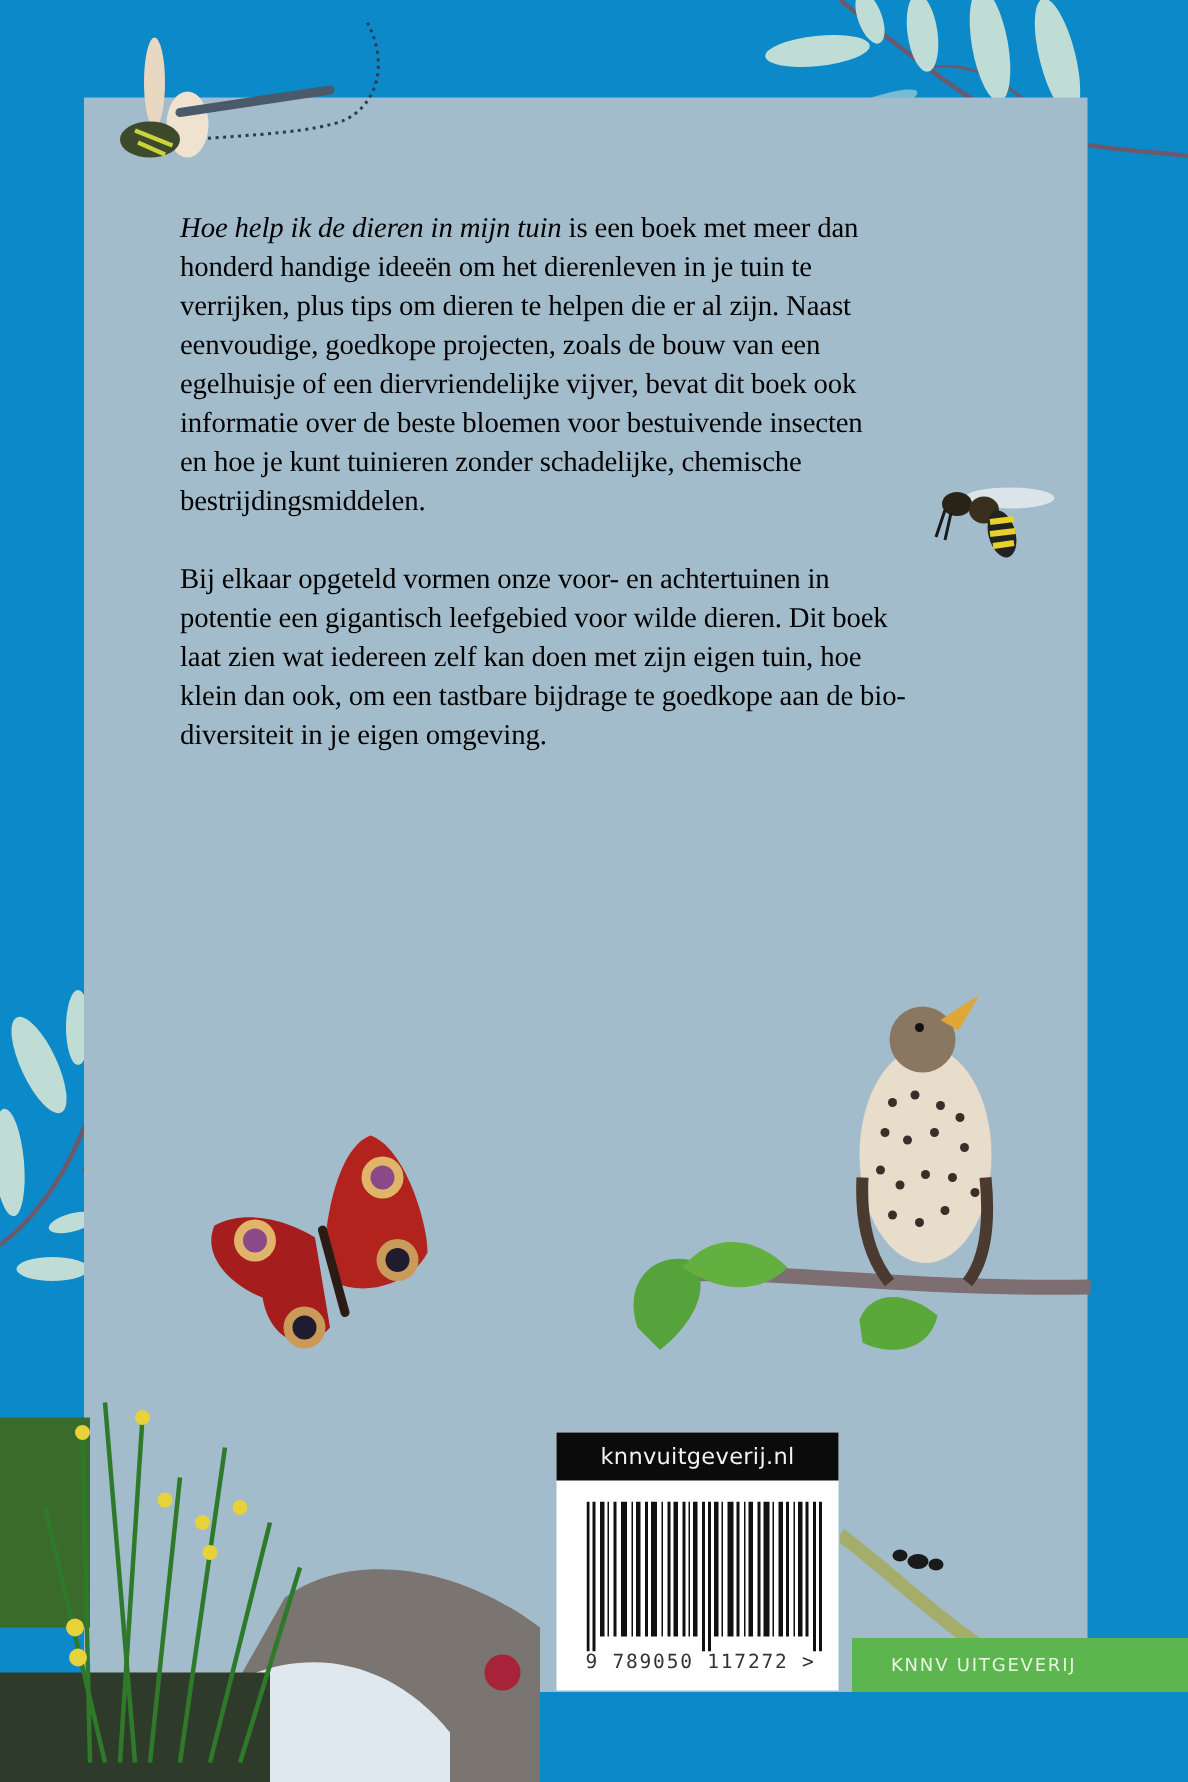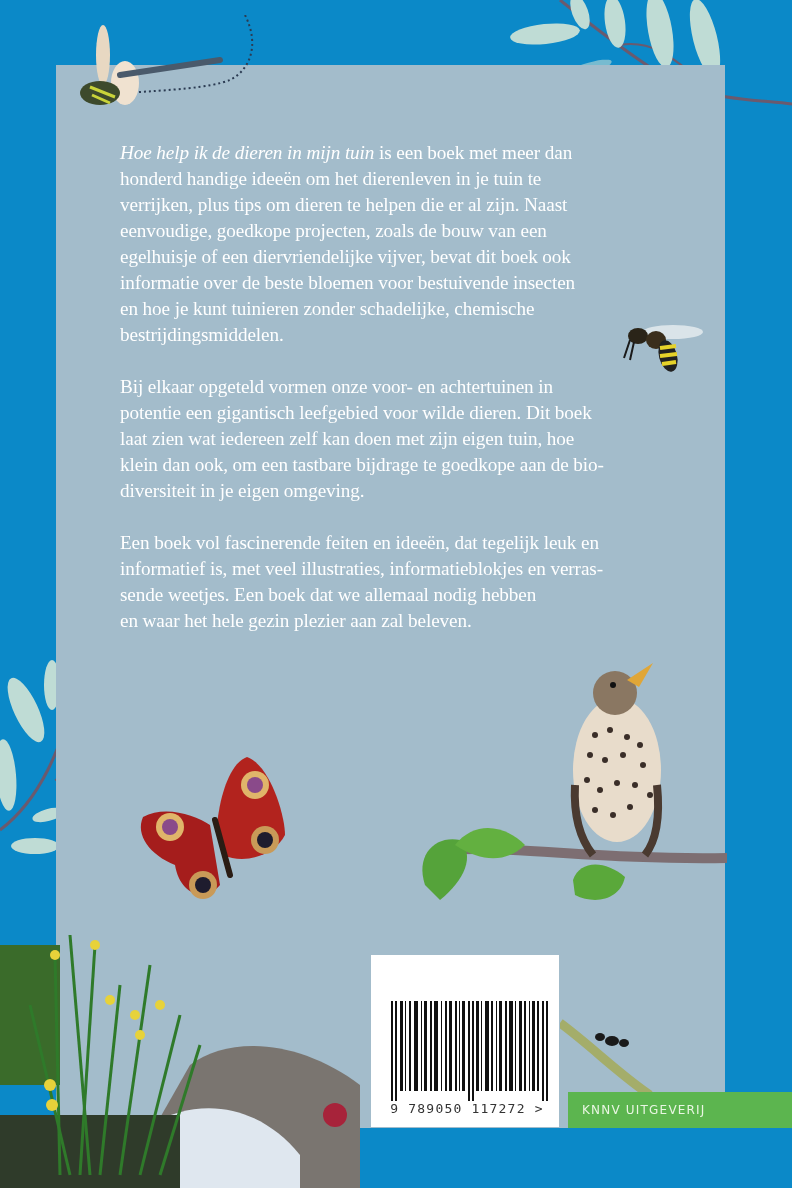--- a/index.html
+++ b/index.html
@@ -1,26 +1,26 @@
 <!DOCTYPE html>
 <html><head>
 <meta charset="utf-8">
 <style>
   html, body { margin: 0; padding: 0; }
   body { width: 792px; height: 1188px; overflow: hidden; background: #0a87c6; position: relative; font-family: "DejaVu Serif", serif; }
   .cover { position: absolute; left: 0; top: 0; width: 792px; height: 1188px; background: #0b89c8; }
   .panel { position: absolute; left: 56px; top: 65px; width: 669px; height: 1063px; background: #a3bccb; }
-  .blurb { position: absolute; left: 120px; top: 140px; width: 600px; color: #ffffff; font-family: "Liberation Serif", serif; font-size: 19.2px; line-height: 26px; letter-spacing: -0.1px; }
+  .blurb { position: absolute; left: 120px; top: 140px; width: 600px; color: #000000; font-family: "Liberation Serif", serif; font-size: 19.2px; line-height: 26px; letter-spacing: -0.1px; }
   .blurb p { margin: 0 0 26px 0; white-space: pre-line; }
   .blurb em { font-style: italic; }
   .barcode-box { position: absolute; left: 371px; top: 955px; width: 188px; height: 172px; background: #ffffff; }
   .barcode-url { position: absolute; left: 0; top: 0; width: 188px; height: 32px; background: #0b0b0b; color: #f2f2f2; font-family: "DejaVu Sans", sans-serif; font-size: 15px; line-height: 32px; text-align: center; letter-spacing: 0.2px; }
   .bars { position: absolute; left: 20px; top: 46px; width: 160px; height: 100px; }
   .isbn { position: absolute; left: 4px; top: 146px; width: 184px; font-family: "DejaVu Sans Mono", monospace; font-size: 13px; color: #333; letter-spacing: 1.2px; text-align: center; }
-  .publisher-band { position: absolute; left: 568px; top: 1092px; width: 224px; height: 36px; background: #5cb54f; color: #e9f6e2; font-family: "DejaVu Sans", sans-serif; font-size: 12px; line-height: 36px; letter-spacing: 1.2px; padding-left: 14px; box-sizing: border-box; }
+  .publisher-band { position: absolute; left: 568px; top: 1092px; width: 224px; height: 36px; background: #5cb54f; color: #e9f6e2; font-family: "DejaVu Sans", sans-serif; font-size: 12px; line-height: 36px; letter-spacing: 1.2px; padding-left: 26px; box-sizing: border-box; }
   .art { position: absolute; }
 </style>
 </head>
 <body>
 
 <div class="cover">
 
   <svg class="art" style="left:500px;top:0;" width="292" height="140" viewBox="0 0 292 140">
     <path d="M60,0 C110,40 150,70 180,85 C220,100 260,100 292,104" stroke="#6b5a6e" stroke-width="3" fill="none"></path>
     <path d="M120,45 C150,40 170,55 200,80" stroke="#6b5a6e" stroke-width="2" fill="none"></path>
@@ -71,24 +71,20 @@
 eenvoudige, goedkope projecten, zoals de bouw van een
 egelhuisje of een diervriendelijke vijver, bevat dit boek ook
 informatie over de beste bloemen voor bestuivende insecten
 en hoe je kunt tuinieren zonder schadelijke, chemische
 bestrijdingsmiddelen.</span></p>
     <p>Bij elkaar opgeteld vormen onze voor- en achtertuinen in
 potentie een gigantisch leefgebied voor wilde dieren. Dit boek
 laat zien wat iedereen zelf kan doen met zijn eigen tuin, hoe
 klein dan ook, om een tastbare bijdrage te goedkope aan de bio-
 diversiteit in je eigen omgeving.</p>
-    <p>Een boek vol fascinerende feiten en ideeën, dat tegelijk leuk en
-informatief is, met veel illustraties, informatieblokjes en verras-
-sende weetjes. Een boek dat we allemaal nodig hebben
-en waar het hele gezin plezier aan zal beleven.</p>
   </div>
 
   <svg class="art" style="left:135px;top:755px;" width="160" height="150" viewBox="0 0 160 150">
     <path d="M75,70 C60,60 30,50 8,62 C0,80 15,100 40,110 C45,140 70,148 85,130 Z" fill="#a51d1c"></path>
     <path d="M82,70 C85,40 95,8 112,2 C135,10 150,60 150,80 C140,100 110,110 88,100 Z" fill="#b2231e"></path>
     <circle cx="35" cy="72" r="14" fill="#e0b56a"></circle>
       <circle cx="35" cy="72" r="8" fill="#8a4a8a"></circle>
     <circle cx="120" cy="30" r="14" fill="#e0b56a"></circle>
       <circle cx="120" cy="30" r="8" fill="#8a4a8a"></circle>
     <circle cx="68" cy="130" r="14" fill="#c99a58"></circle>
@@ -158,20 +154,21 @@
   </svg>
 
   <svg class="art" style="left:560px;top:1015px;" width="100" height="80" viewBox="0 0 100 80">
     <path d="M0,8 C30,30 60,60 90,80" stroke="#a4ad6a" stroke-width="9" fill="none"></path>
     <ellipse cx="40" cy="22" rx="5" ry="4" fill="#1a1a1a"></ellipse>
     <ellipse cx="52" cy="26" rx="7" ry="5" fill="#1a1a1a"></ellipse>
     <ellipse cx="64" cy="28" rx="5" ry="4" fill="#1a1a1a"></ellipse>
   </svg>
 
   <div class="barcode-box">
+    <div class="barcode-url">knnvuitgeverij.nl</div>
     <svg class="bars" viewBox="0 0 160 100" preserveAspectRatio="none">
       <g fill="#111">
         <rect x="0" y="0" width="2" height="100"></rect>
           <rect x="4" y="0" width="2" height="100"></rect>
         <rect x="9" y="0" width="3" height="90"></rect>
           <rect x="14" y="0" width="1" height="90"></rect>
           <rect x="18" y="0" width="2" height="90"></rect>
         <rect x="23" y="0" width="4" height="90"></rect>
           <rect x="30" y="0" width="1" height="90"></rect>
           <rect x="33" y="0" width="3" height="90"></rect>

